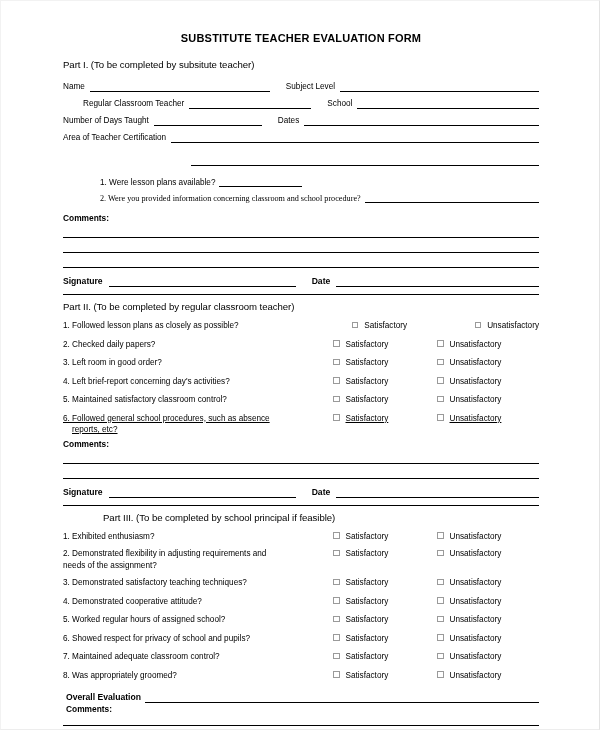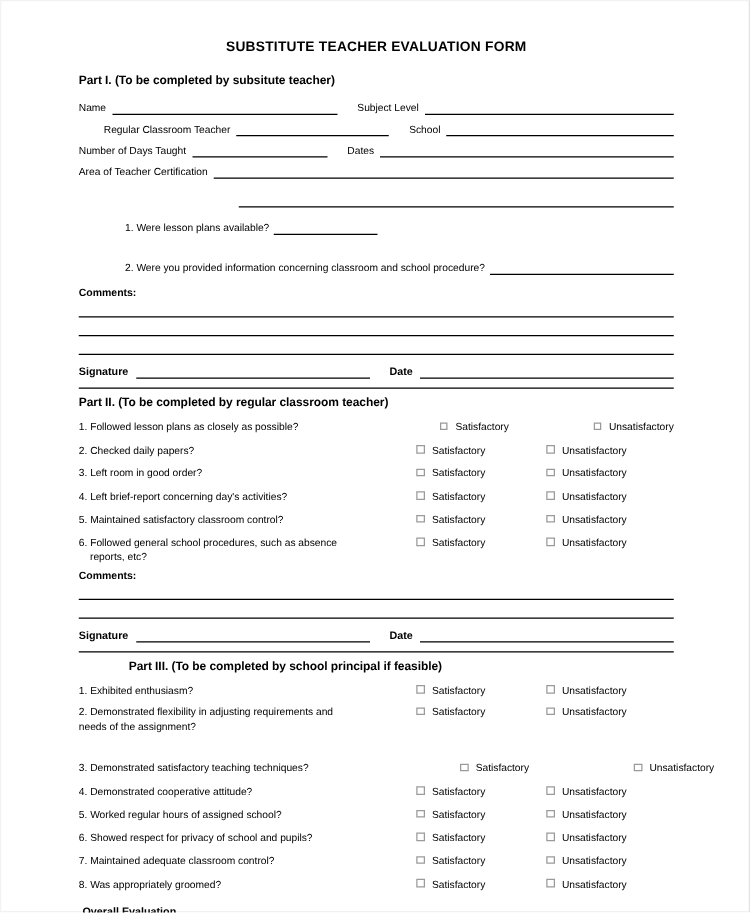--- a/index.html
+++ b/index.html
@@ -40,21 +40,21 @@
     font-weight: bold;
     letter-spacing: 0.2px;
     margin-top: 30px;
     margin-bottom: 0;
     line-height: 14px;
   }
 
   
   .part-heading {
     font-size: 9.6px;
-    font-weight: bold;
+    font-weight: normal;
     line-height: 12px;
     letter-spacing: -0.05px;
   }
 
   
   .field-row {
     display: flex;
     align-items: flex-end;
     line-height: 12px;
     font-size: 8.2px;
@@ -71,21 +71,21 @@
     height: 9px;
   }
   .rule.fixed-180 { flex: 0 0 180px; }
   .rule.fixed-130 { flex: 0 0 122px; }
   .rule.fixed-115 { flex: 0 0 108px; }
   .gap-18 { flex: 0 0 16px; }
 
   
   .q-row {
     display: flex;
-    align-items: center;
+    align-items: flex-start;
     font-size: 8.2px;
     line-height: 12px;
   }
   .q-row .qtext { white-space: nowrap; padding-right: 4px; }
 
   
   .blank-line {
     border-bottom: 1.1px solid #000;
     width: 100%;
     height: 0;
@@ -199,21 +199,21 @@
   <div class="field-row" style="margin-top:13px;">
     <span style="flex:0 0 128px;"></span>
     <span class="rule"></span>
   </div>
 
   <div class="q-row" style="margin-top:11px; padding-left:37px;">
     <span class="qtext">1. Were lesson plans available?</span>
     <span class="rule" style="flex:0 0 83px;"></span>
   </div>
 
-  <div class="q-row" style="margin-top:20px; padding-left:37px;">
+  <div class="q-row" style="margin-top:4px; padding-left:37px;font-family:Liberation Serif, serif;">
     <span class="qtext">2. Were you provided information concerning classroom and school procedure?</span>
     <span class="rule"></span>
   </div>
 
   <div class="comments-label" style="margin-top:8px;">Comments:</div>
 
   <div style="margin-top:13px;">
         <div class="blank-line"></div>
       </div>
   <div style="margin-top:14px;">
@@ -292,21 +292,21 @@
       <span class="opt sat">
         <span class="box"></span>
         <span class="opt-label">Satisfactory</span>
       </span>
       <span class="opt">
         <span class="box"></span>
         <span class="opt-label">Unsatisfactory</span>
       </span>
     </div>
 
-    <div class="check-row" style="margin-top:7px;">
+    <div class="check-row" style="margin-top:7px;text-decoration:underline;">
       <span class="check-q">
         <span>6. Followed general school procedures, such as absence</span>
         <span class="cont">reports, etc?</span>
       </span>
       <span class="opt sat">
         <span class="box"></span>
         <span class="opt-label">Satisfactory</span>
       </span>
       <span class="opt">
         <span class="box"></span>
@@ -360,21 +360,21 @@
       <span class="opt sat">
         <span class="box"></span>
         <span class="opt-label">Satisfactory</span>
       </span>
       <span class="opt">
         <span class="box"></span>
         <span class="opt-label">Unsatisfactory</span>
       </span>
     </div>
 
-    <div class="check-row" style="margin-top:22px;gap:35px;">
+    <div class="check-row" style="margin-top:6px;">
       <span class="check-q">3. Demonstrated satisfactory teaching techniques?</span>
       <span class="opt sat">
         <span class="box"></span>
         <span class="opt-label">Satisfactory</span>
       </span>
       <span class="opt">
         <span class="box"></span>
         <span class="opt-label">Unsatisfactory</span>
       </span>
     </div>

